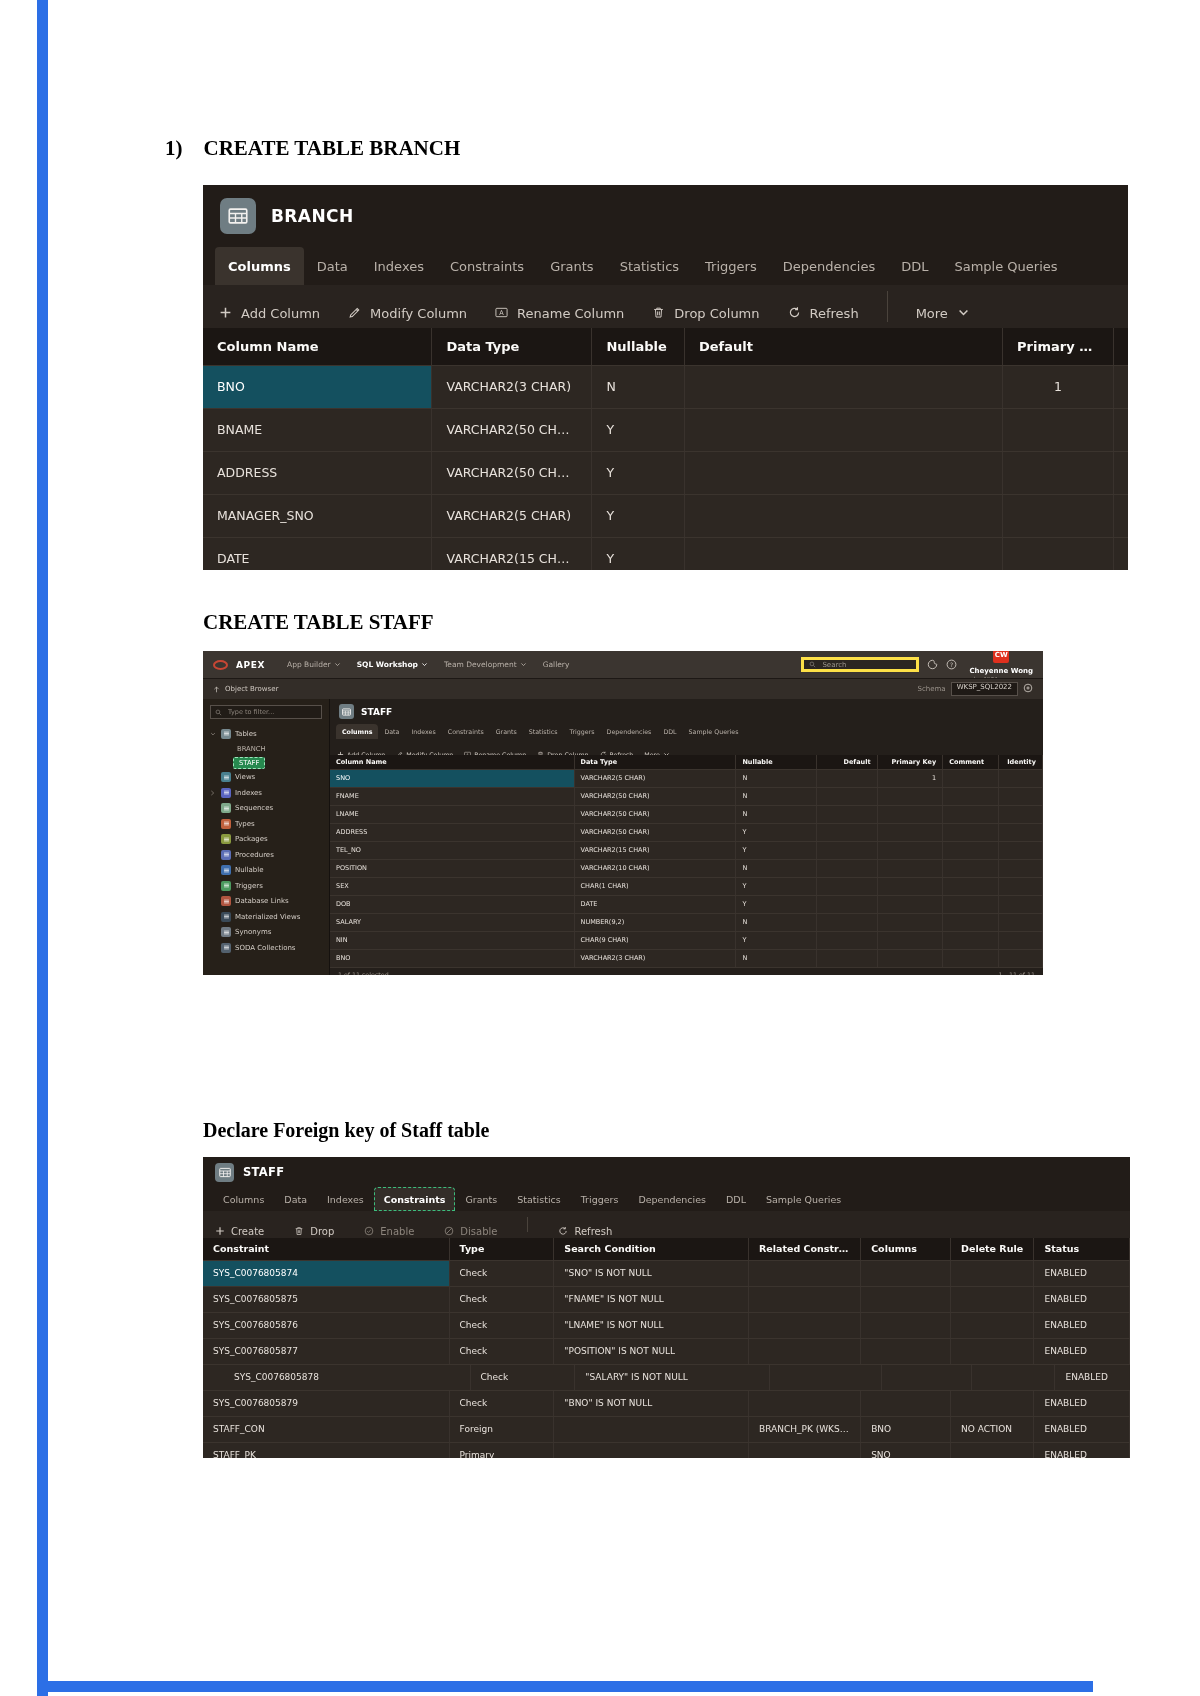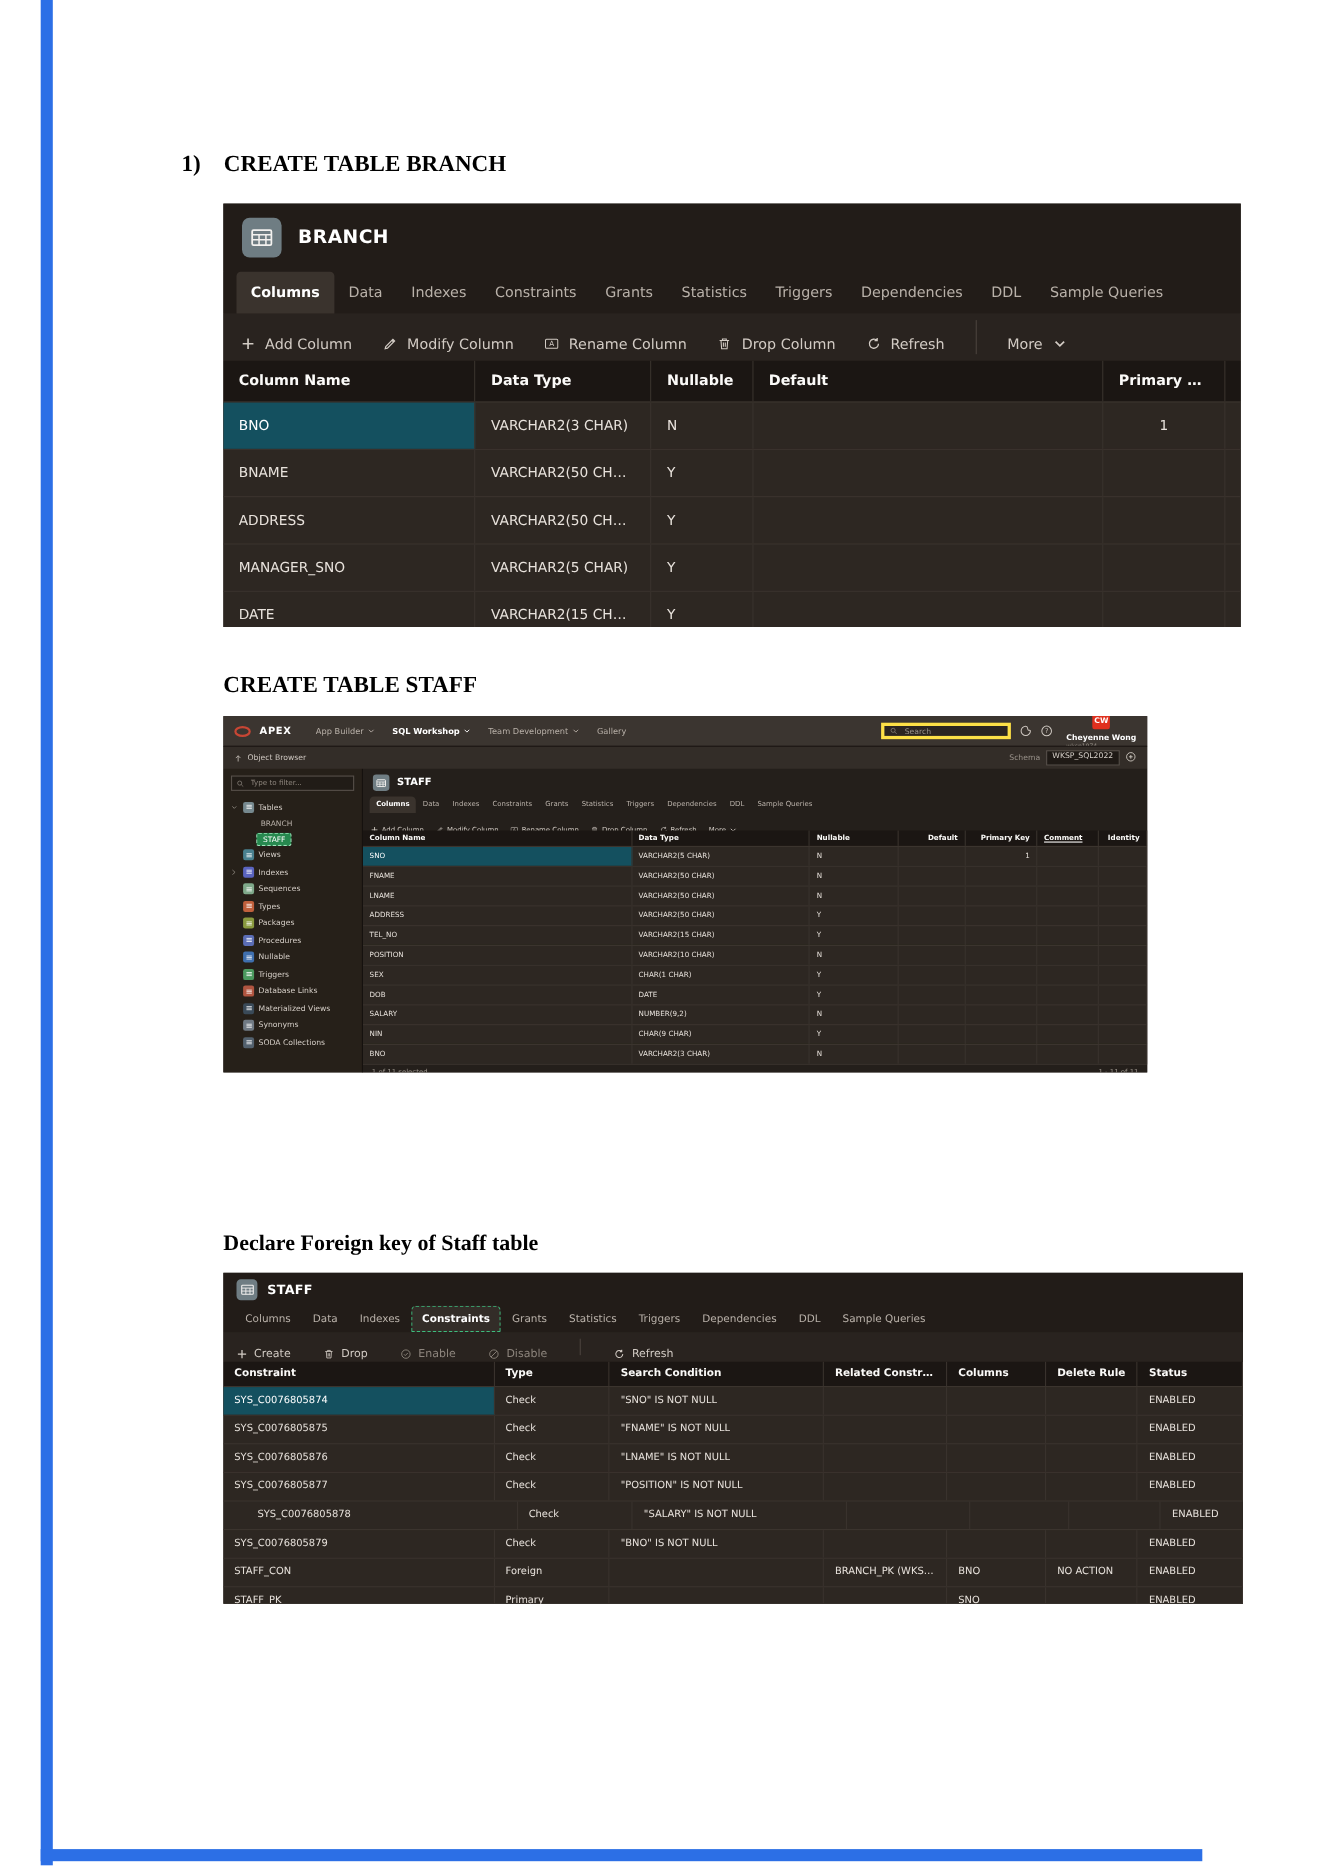--- a/index.html
+++ b/index.html
@@ -575,21 +575,21 @@
             </span>
           </div>
         </div>
       <div id="s2-grid">
           <div class="g-head">
             <div class="gc " style="width: 34.3%;">Column Name</div>
             <div class="gc " style="width: 22.7%;">Data Type</div>
             <div class="gc " style="width: 11.3%;">Nullable</div>
             <div class="gc r" style="width: 8.5%;">Default</div>
             <div class="gc r" style="width: 9.2%;">Primary Key</div>
-            <div class="gc " style="width: 7.8%; text-decoration: underline;">Comment</div>
+            <div class="gc " style="width: 7.8%;">Comment</div>
             <div class="gc r" style="width: 6.2%;">Identity</div>
           </div>
           <div class="g-row">
             <div class="gc  sel" style="width: 34.3%;">SNO</div>
             <div class="gc " style="width: 22.7%;">VARCHAR2(5 CHAR)</div>
             <div class="gc " style="width: 11.3%;">N</div>
             <div class="gc r" style="width: 8.5%;"></div>
             <div class="gc r" style="width: 9.2%;">1</div>
             <div class="gc " style="width: 7.8%;"></div>
             <div class="gc r" style="width: 6.2%;"></div>

